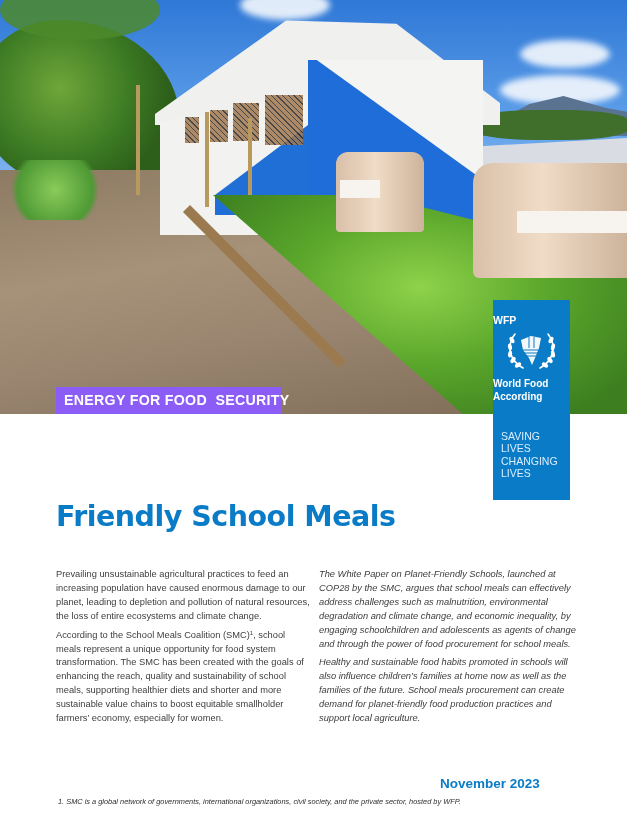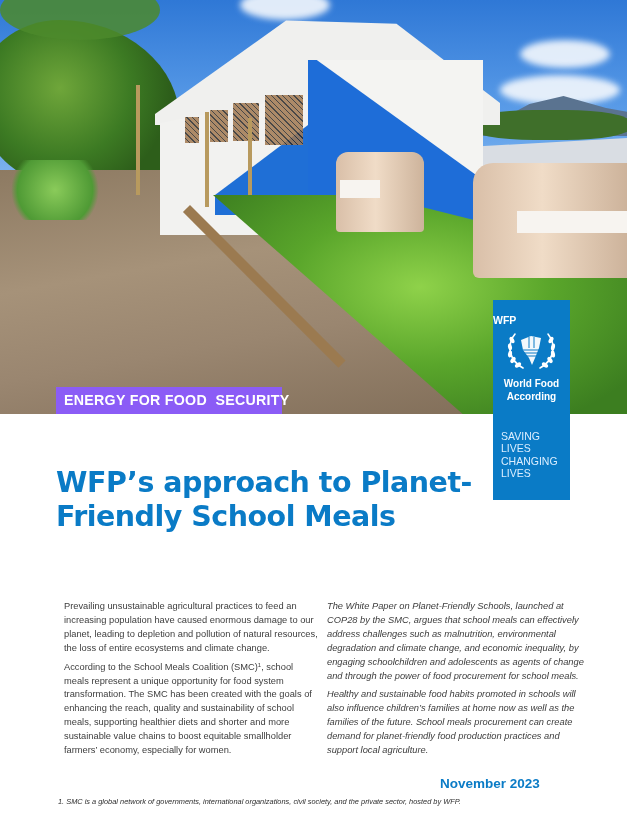--- a/index.html
+++ b/index.html
@@ -30,29 +30,29 @@
     .tank-label { position: absolute; background: #f7f4f0; }
     .pole { position: absolute; background: #b89a5e; width: 4px; }
 
     
     .badge { position: absolute; left: 56px; top: 387px; width: 226px; height: 27px; background: #8b5cf6; color: #ffffff; font-family: "Liberation Sans", sans-serif; font-weight: 700; font-size: 14.2px; letter-spacing: 0.3px; line-height: 27px; padding-left: 8px; white-space: pre; }
 
     
     .wfp-panel { position: absolute; left: 493px; top: 300px; width: 77px; height: 200px; background: #0a7bc6; color: #ffffff; }
     .wfp-acronym { position: absolute; top: 14px; left: 0; width: 100%; font-family: "Liberation Sans", sans-serif; font-weight: 700; font-size: 10.5px; }
     .wfp-emblem { position: absolute; top: 28px; left: 12px; width: 53px; height: 44px; }
-    .wfp-name { position: absolute; top: 77px; left: 0; width: 100%; text-align: center; font-family: "Liberation Sans", sans-serif; font-weight: 700; font-size: 10px; line-height: 13px; }
+    .wfp-name { position: absolute; top: 77px; left: 0; width: 100%; text-align: left; font-family: "Liberation Sans", sans-serif; font-weight: 700; font-size: 10px; line-height: 13px; }
     .wfp-tagline { position: absolute; top: 131px; left: 8px; font-family: "Liberation Sans", sans-serif; font-size: 10.5px; line-height: 11.5px; color: #dbeeff; }
     .wfp-tagline div + div { margin-top: 2px; }
 
     
     .title { position: absolute; left: 56px; top: 466px; width: 430px; font-family: "DejaVu Sans", sans-serif; font-weight: 700; font-size: 28.5px; line-height: 34px; color: #0a7bc6; letter-spacing: -0.5px; }
 
     
-    .col { position: absolute; top: 600px; width: 255px; font-family: "Liberation Sans", sans-serif; font-size: 9.3px; line-height: 13.9px; color: #3d3d3d; margin-left: 8px; }
+    .col { position: absolute; top: 568px; width: 255px; font-family: "Liberation Sans", sans-serif; font-size: 9.3px; line-height: 13.9px; color: #3d3d3d; }
     .col-left { left: 56px; }
     .col-right { left: 319px; width: 262px; font-style: italic; }
     .col p + p { margin-top: 5px; }
     .col sup { font-size: 6px; line-height: 0; vertical-align: 3px; }
 
     
     .date { position: absolute; left: 440px; top: 776px; width: 130px; text-align: left; font-family: "Liberation Sans", sans-serif; font-weight: 700; font-size: 13.5px; color: #0a7bc6; }
     .footnote { position: absolute; left: 58px; top: 797px; width: 540px; font-family: "Liberation Sans", sans-serif; font-style: italic; font-size: 7.4px; color: #2d2d2d; }
   </style>
 </head>
@@ -137,21 +137,21 @@
       <span>LIVES</span>
     </div>
     <div>
       <span>CHANGING</span><br>
       <span>LIVES</span>
     </div>
   </div>
 </div>
 
 <h1 class="title">
-  <span>WFP’s approach to Planet-</span><br>
+  <br>
   <span>Friendly School Meals</span>
 </h1>
 
 <div class="col col-left">
   <p>Prevailing unsustainable agricultural practices to feed an increasing population have caused enormous damage to our planet, leading to depletion and pollution of natural resources, the loss of entire ecosystems and climate change.</p>
   <p><span>According to the School Meals Coalition (SMC)</span><sup>1</sup><span>, school meals represent a unique opportunity for food system transformation. The SMC has been created with the goals of enhancing the reach, quality and sustainability of school meals, supporting healthier diets and shorter and more sustainable value chains to boost equitable smallholder farmers’ economy, especially for women.</span></p>
 </div>
 
 <div class="col col-right">
   <p>The White Paper on Planet-Friendly Schools, launched at COP28 by the SMC, argues that school meals can effectively address challenges such as malnutrition, environmental degradation and climate change, and economic inequality, by engaging schoolchildren and adolescents as agents of change and through the power of food procurement for school meals.</p>

